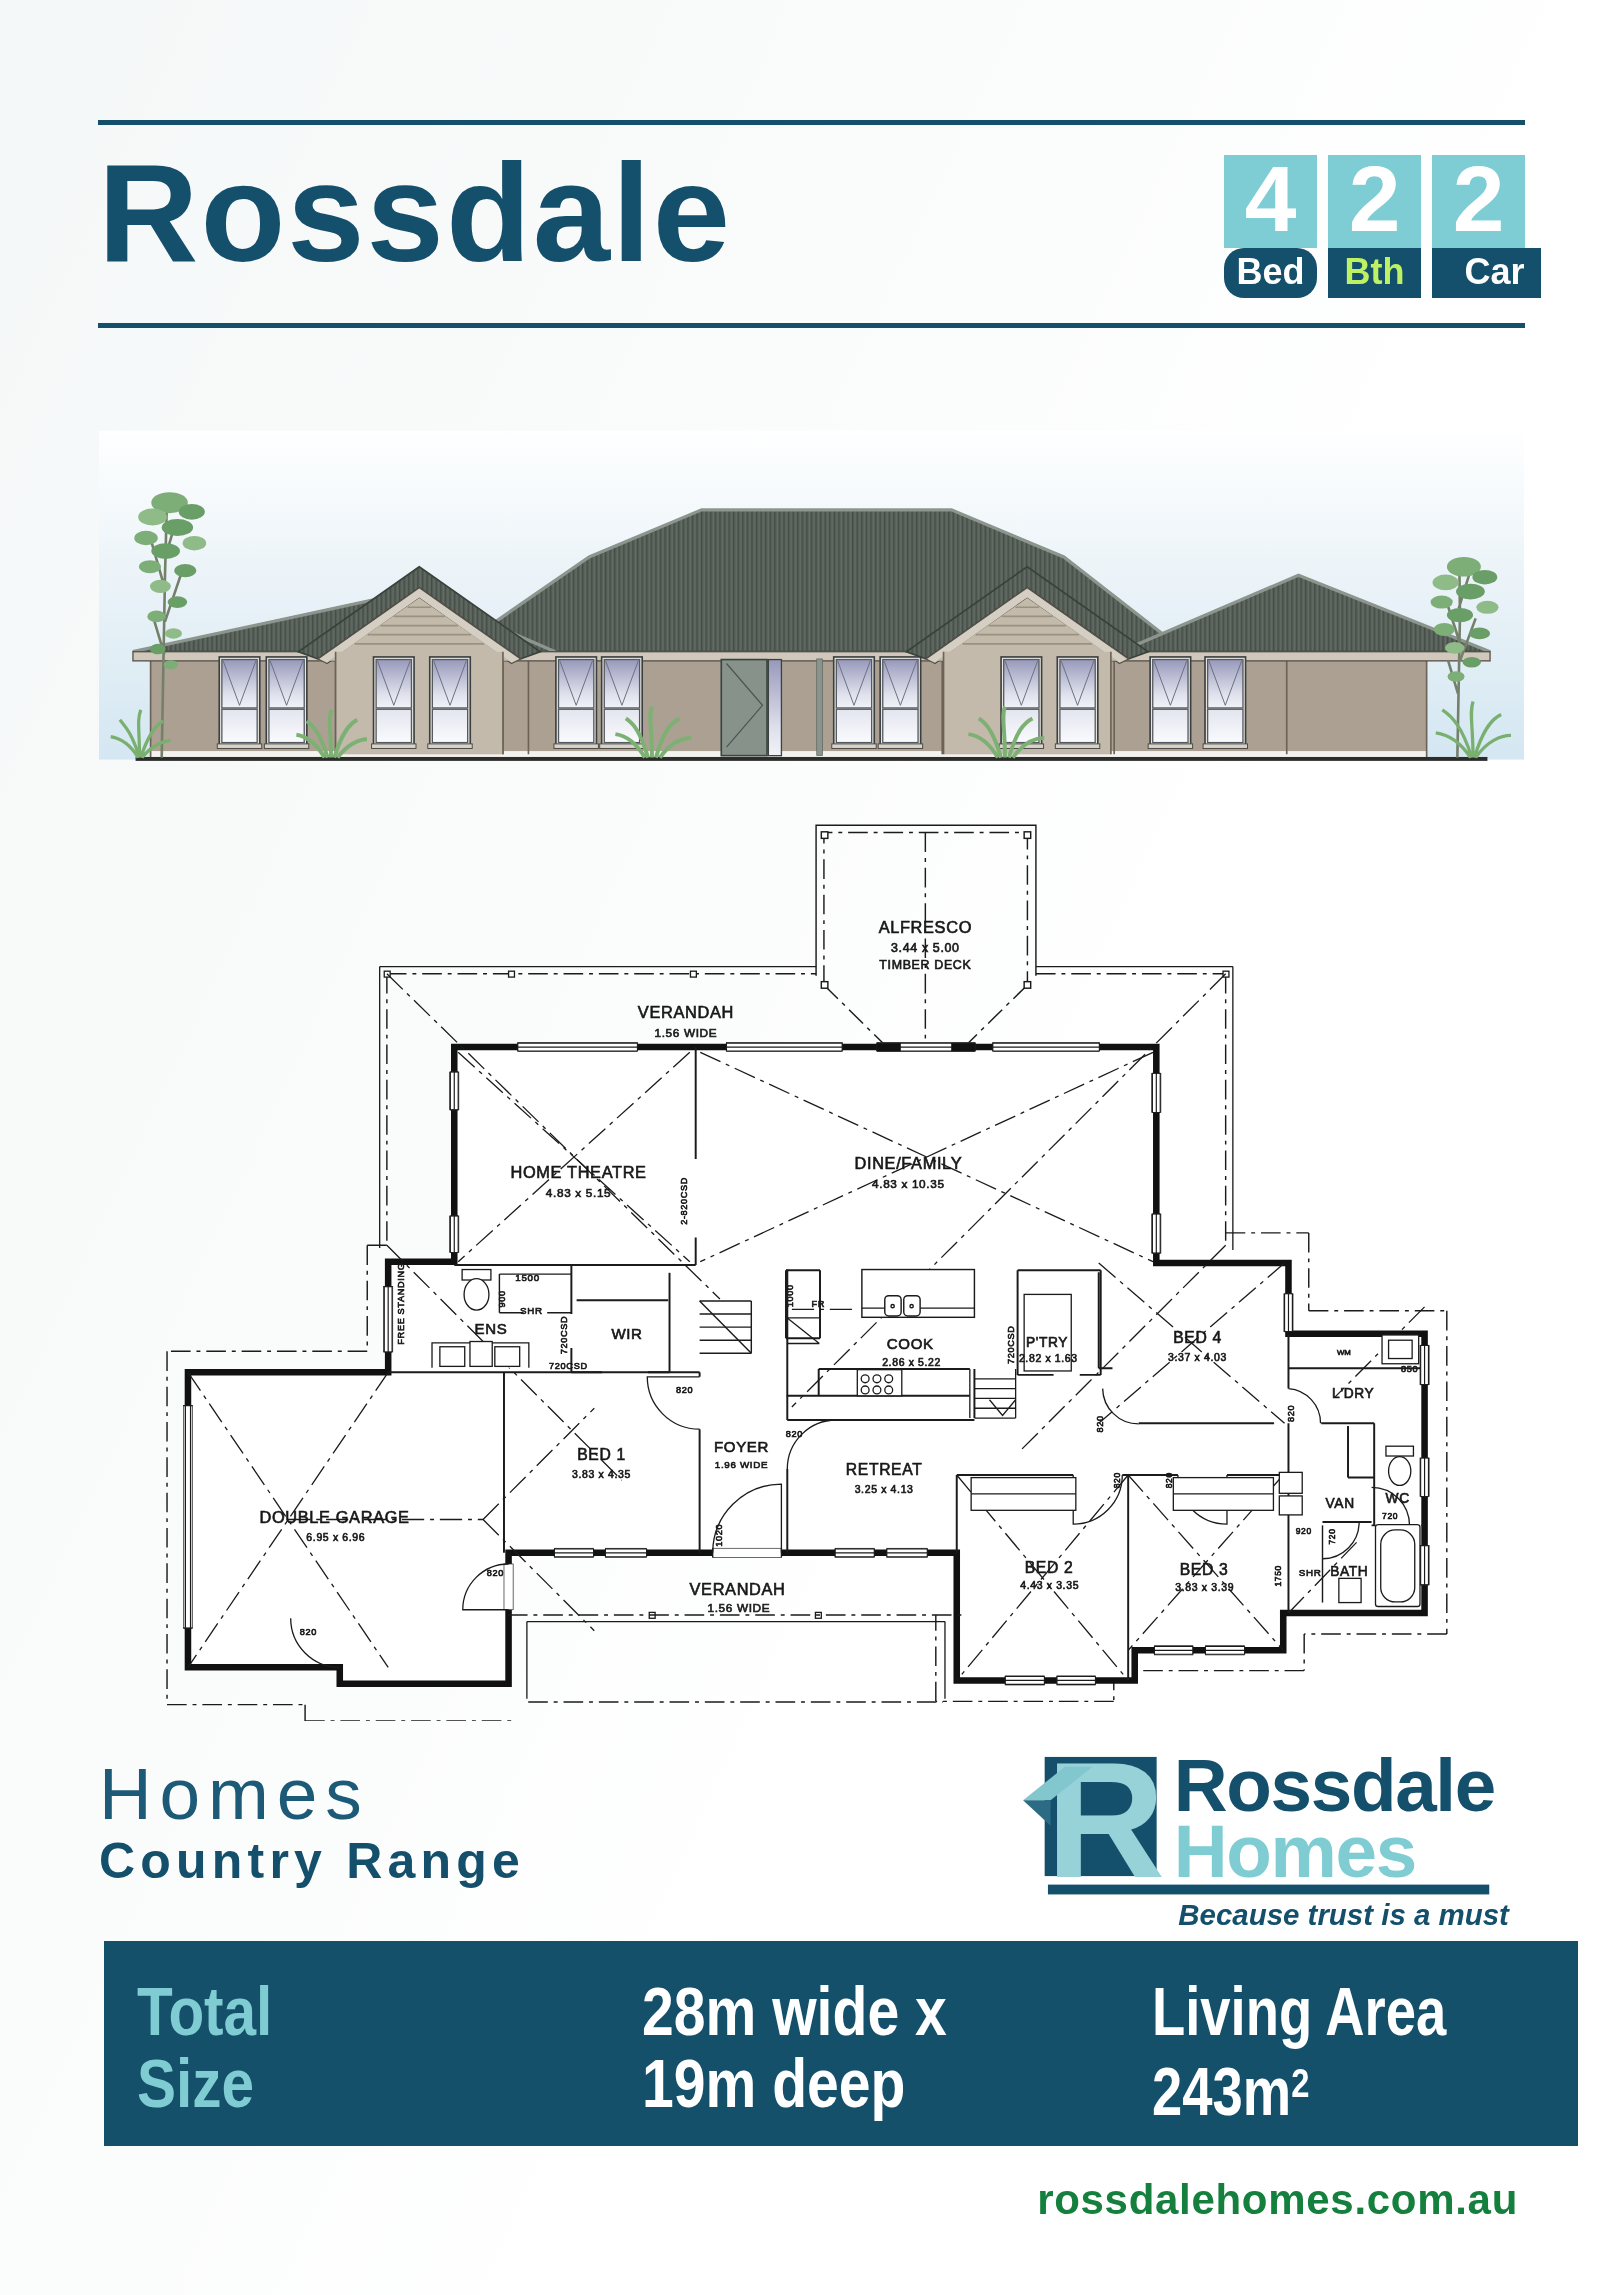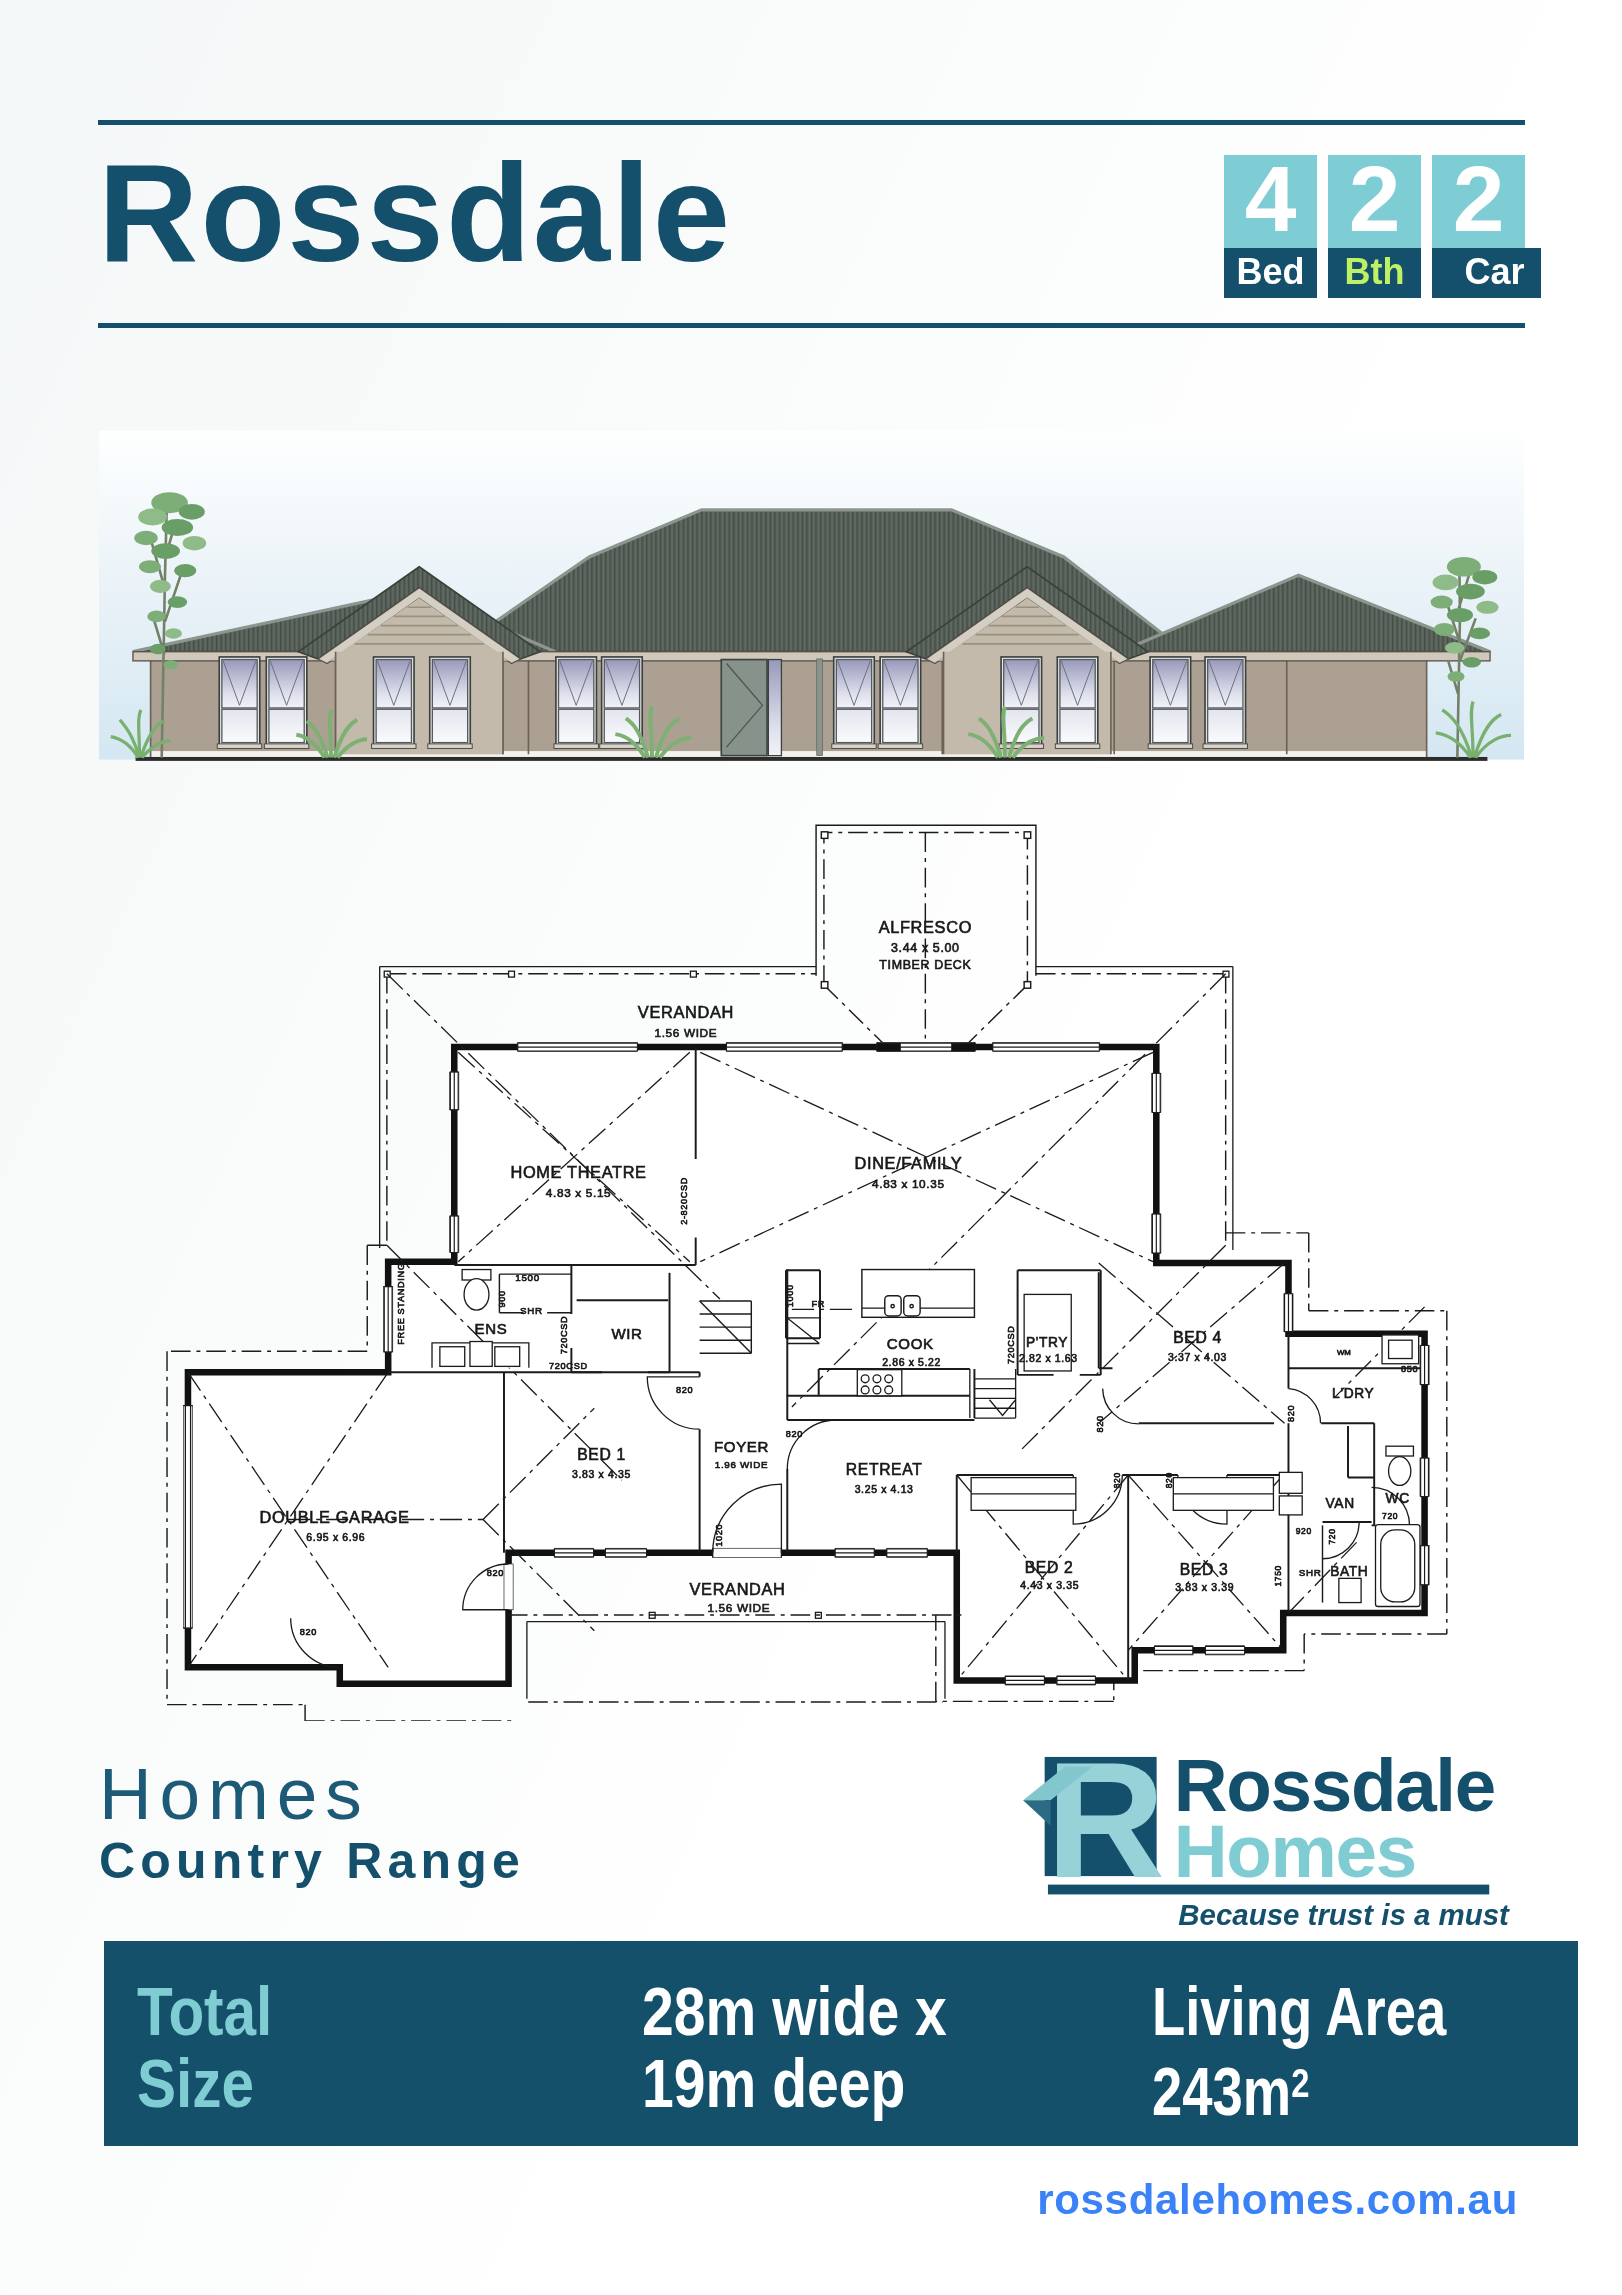--- a/index.html
+++ b/index.html
@@ -13,21 +13,21 @@
 <div id="tint" class="abs"></div>
 
 <div class="abs" style="left:98px;top:120px;width:1427px;height:4.6px;background:#14506c;"></div>
 
 <div class="abs" style="left:98px;top:141px;width:982px;height:144px;font-size:139px;font-weight:bold;color:#14506c;letter-spacing:2px;line-height:144px;">Rossdale</div>
 
 <div class="abs" style="left:98px;top:323px;width:1427px;height:4.6px;background:#14506c;"></div>
 
 <div class="abs" style="left:1224px;top:155px;width:93px;height:143px;">
   <div class="abs" style="left:0;top:0;width:93px;height:93px;background:#7ecdd5;color:#fff;font-weight:bold;font-size:93px;text-align:center;line-height:89px;">4</div>
-  <div class="abs" style="left:0;top:93px;width:93px;height:50px;background:#14506c;color:#fff;font-weight:bold;font-size:36px;text-align:center;line-height:48px;">Bed</div>
+  <div class="abs" style="left:0;top:93px;width:93px;height:50px;background:#14506c;color:#fff;font-weight:bold;font-size:36px;text-align:center;line-height:48px;border-radius:20px;">Bed</div>
 </div>
 
 <div class="abs" style="left:1328px;top:155px;width:93px;height:143px;">
   <div class="abs" style="left:0;top:0;width:93px;height:93px;background:#7ecdd5;color:#fff;font-weight:bold;font-size:93px;text-align:center;line-height:89px;">2</div>
   <div class="abs" style="left:0;top:93px;width:93px;height:50px;background:#14506c;color:#bef264;font-weight:bold;font-size:36px;text-align:center;line-height:48px;">Bth</div>
 </div>
 
 <div class="abs" style="left:1432px;top:155px;width:93px;height:143px;">
   <div class="abs" style="left:0;top:0;width:93px;height:93px;background:#7ecdd5;color:#fff;font-weight:bold;font-size:93px;text-align:center;line-height:89px;">2</div>
   <div class="abs" style="left:0;top:93px;width:93px;height:50px;background:#14506c;color:#fff;font-weight:bold;font-size:36px;text-align:center;line-height:48px;padding-left:16px;">Car</div>
@@ -649,14 +649,14 @@
 
 <div class="abs" style="left:104px;top:1941px;width:1430px;height:205px;background:#15506b;padding-left:44px;">
 
   <div class="abs" style="left:33px;top:34px;font-size:68px;font-weight:bold;color:#7fccd3;line-height:72px;transform:scaleX(0.86);transform-origin:top left;">Total<br>Size</div>
 
   <div class="abs" style="left:538px;top:34px;font-size:68px;font-weight:bold;color:#ffffff;line-height:72px;transform:scaleX(0.84);transform-origin:top left;">28m wide x<br>19m deep</div>
 
   <div class="abs" style="left:1048px;top:34px;font-size:68px;font-weight:bold;color:#ffffff;line-height:72px;transform:scaleX(0.80);transform-origin:top left;">Living Area<br>243m<span style="font-size:41px;vertical-align:18.3px;">2</span></div>
 </div>
 
-<div class="abs" style="left:864px;top:2176px;width:654px;font-size:42px;font-weight:bold;color:#3b82f6;text-align:right;letter-spacing:0.7px;">rossdalehomes.com.au</div>
+<div class="abs" style="left:864px;top:2176px;width:654px;font-size:42px;font-weight:bold;color:#15803d;text-align:right;letter-spacing:0.7px;">rossdalehomes.com.au</div>
 
 
 </body></html>

